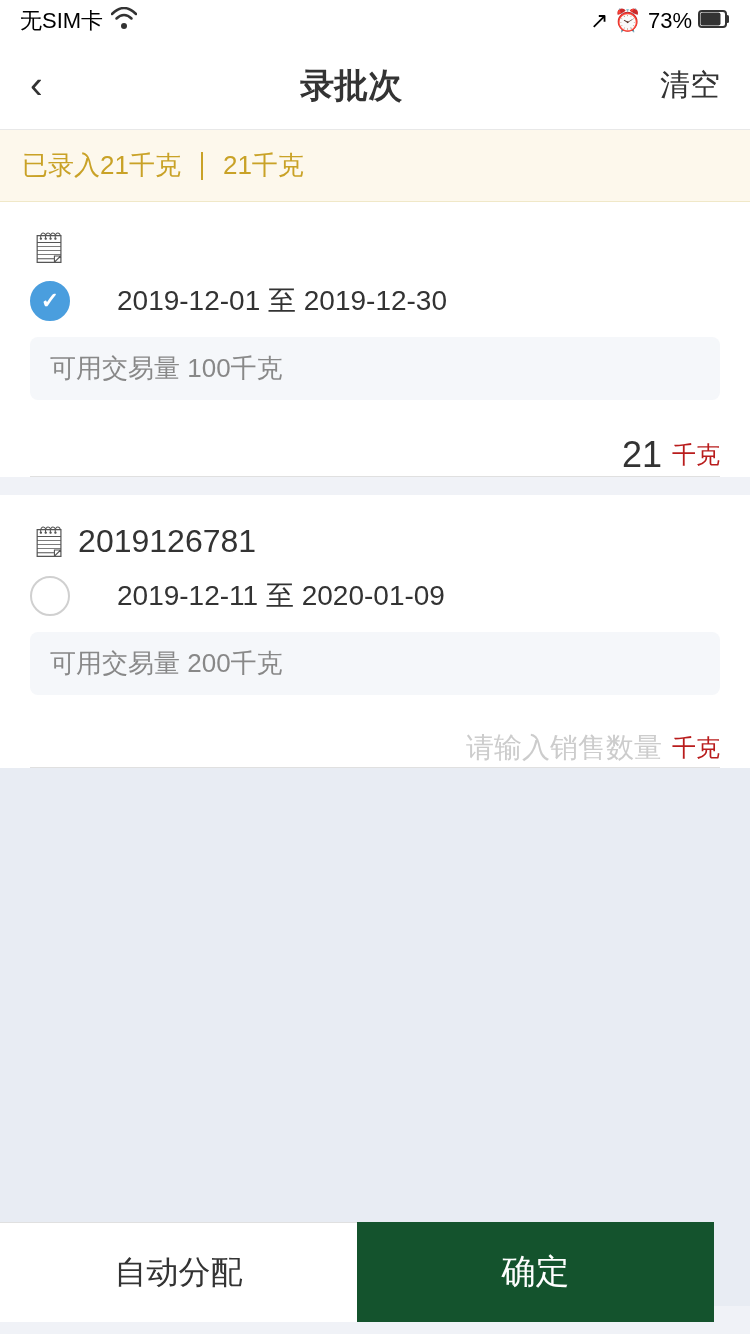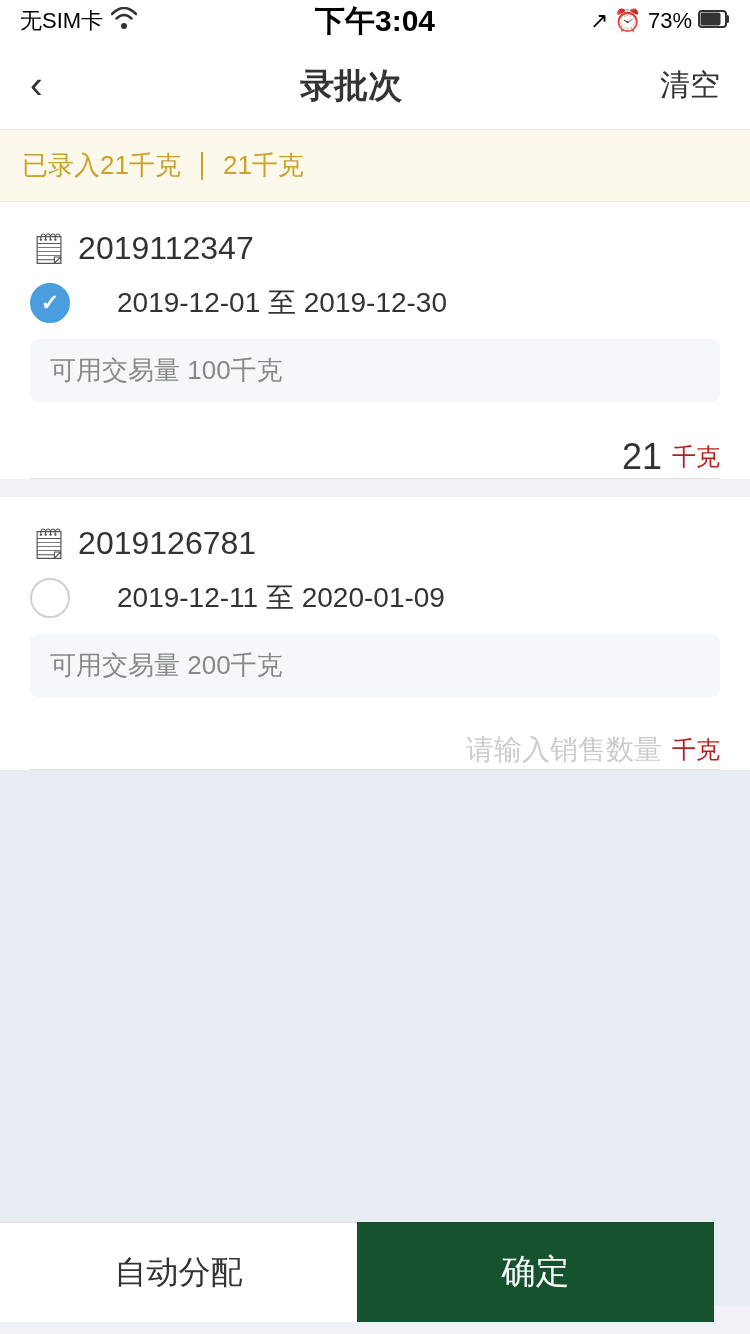--- a/index.html
+++ b/index.html
@@ -233,21 +233,20 @@
   <div class="status-left">
     <span>无SIM卡</span>
     <span>
       <svg width="26" height="22" viewBox="0 0 26 22" fill="none">
         <path d="M13 16a3 3 0 110 6 3 3 0 010-6z" fill="#333"></path>
         <path d="M5.5 11.5C7.8 9.2 10.8 8 13 8s5.2 1.2 7.5 3.5" stroke="#333" stroke-width="2.5" fill="none" stroke-linecap="round"></path>
         <path d="M1 7C4.9 3.1 8.9 1 13 1s8.1 2.1 12 6" stroke="#333" stroke-width="2.5" fill="none" stroke-linecap="round"></path>
       </svg>
     </span>
   </div>
-  <div class="status-center">下午3:04</div>
   <div class="status-right">
     <span>↗</span>
     <span>⏰</span>
     <span>73%</span>
     <span>
       <svg width="32" height="18" viewBox="0 0 32 18" fill="none">
         <rect x="1" y="1" width="27" height="16" rx="3" stroke="#333" stroke-width="2"></rect>
         <rect x="28" y="5" width="3" height="8" rx="1.5" fill="#333"></rect>
         <rect x="2.5" y="2.5" width="20" height="13" rx="2" fill="#333"></rect>
       </svg>
@@ -266,21 +265,20 @@
   <div class="summary-divider"></div>
   <span class="summary-value">21千克</span>
 </div>
 
 <div class="content-wrapper">
 
   <div class="cards-area">
     <div style="padding: 28px 30px 0 30px;">
       <div class="card-header">
         <span class="card-icon">🗒</span>
-        <span class="card-id">2019112347</span>
       </div>
       <div class="card-row">
         <div class="radio-circle checked"></div>
         <span class="date-range">2019-12-01 至 2019-12-30</span>
       </div>
       <div class="available-qty">可用交易量 100千克</div>
       <div class="qty-input-row">
         <span class="qty-value">21</span>
         <span class="qty-unit">千克</span>
       </div>

